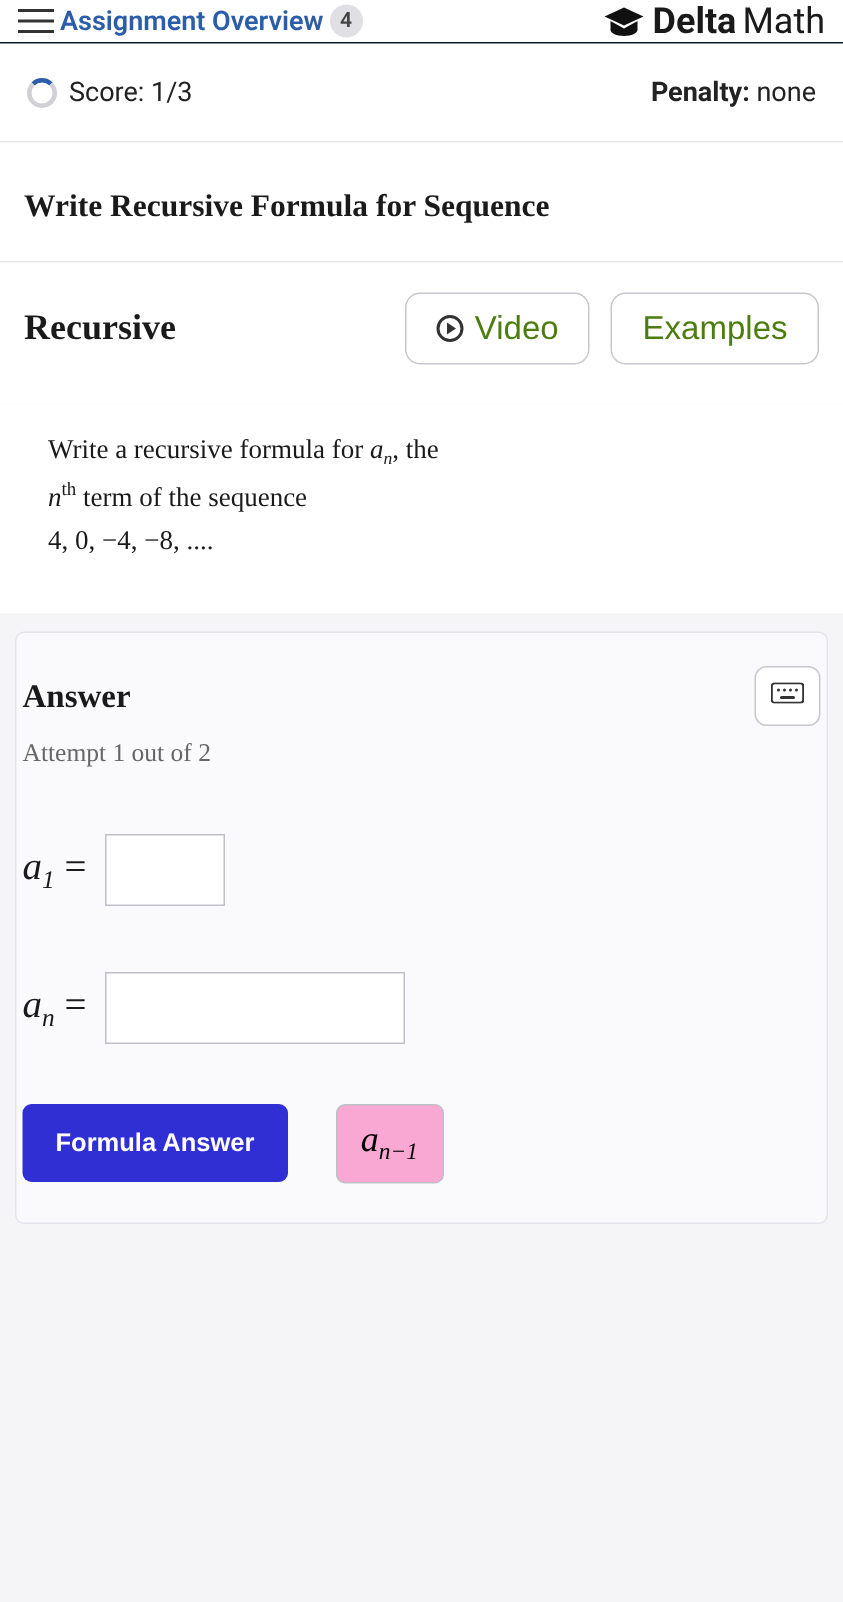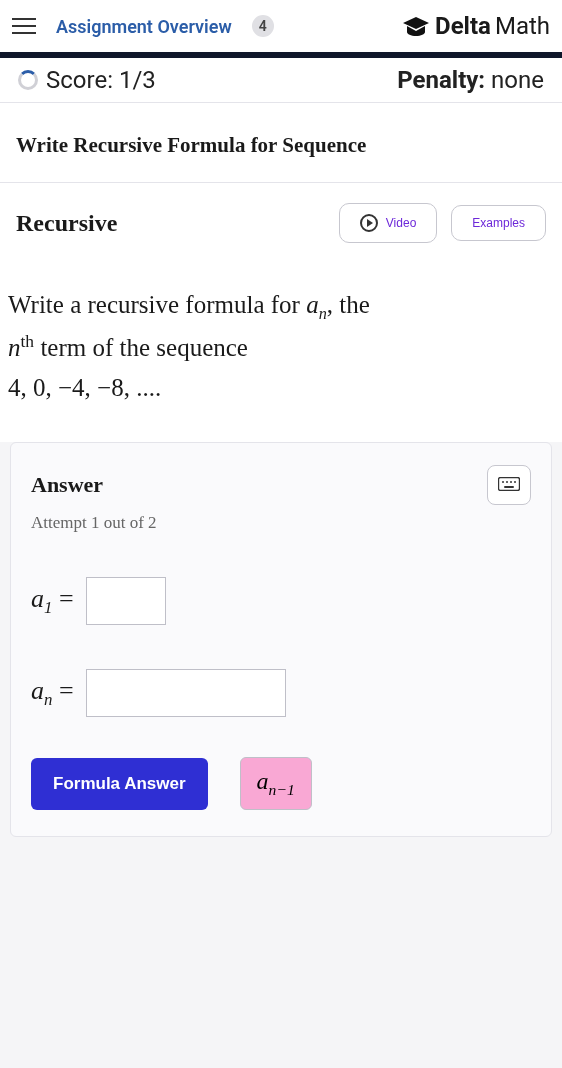--- a/index.html
+++ b/index.html
@@ -7,23 +7,23 @@
   font-family: -apple-system, BlinkMacSystemFont, "Segoe UI", Roboto, sans-serif;
   background: #f5f5f7;
   width: 562px;
   height: 1068px;
   overflow: hidden;
   color: #1a1a1a;
 }
 .header {
   display: flex;
   align-items: center;
-  padding: 12px 12px;
-  background: #fff;
-  gap: 20px;
+  padding: 0 12px;
+  background: #fff;
+  gap: 4px;
 }
 .hamburger {
   width: 24px;
   display: flex;
   flex-direction: column;
   gap: 5px;
 }
 .hamburger span {
   height: 2px;
   background: #333;
@@ -54,25 +54,25 @@
   gap: 4px;
   font-size: 24px;
   font-weight: 400;
 }
 .brand .bold { font-weight: 700; }
 .cap-icon svg { display: block; }
 .scorebar {
   display: flex;
   justify-content: space-between;
   align-items: center;
-  padding: 8px 18px;
-  background: #fff;
-  border-top: 6px solid #0f172a;
+  padding: 22px 18px;
+  background: #fff;
+  border-top: 1px solid #0f172a;
   border-bottom: 1px solid #e4e4ea;
-  font-size: 24px;
+  font-size: 18px;
   color: #222;
 }
 .scorebar .left {
   display: flex;
   align-items: center;
   gap: 8px;
 }
 .spinner {
   width: 20px;
   height: 20px;
@@ -100,59 +100,59 @@
   font-family: Georgia, 'Times New Roman', serif;
   font-weight: 700;
   font-size: 24px;
   margin-right: auto;
 }
 .pill-btn {
   border: 1px solid #c7c7cf;
   background: #fff;
   border-radius: 10px;
   padding: 10px 20px;
-  font-size: 12px;
+  font-size: 22px;
   display: flex;
   align-items: center;
   gap: 8px;
-  color: #6d28d9;
+  color: #4d7c0f;
 }
 .play-circ {
   width: 18px;
   height: 18px;
   border: 2px solid #333;
   border-radius: 50%;
   display: flex;
   align-items: center;
   justify-content: center;
 }
 .play-circ::after {
   content: "";
   width: 0; height: 0;
   border-left: 6px solid #333;
   border-top: 4px solid transparent;
   border-bottom: 4px solid transparent;
   margin-left: 2px;
 }
 .prompt {
   font-family: Georgia, 'Times New Roman', serif;
-  font-size: 25px;
+  font-size: 18px;
   line-height: 1.6;
-  padding: 16px 8px 34px;
+  padding: 16px 32px 34px;
   background: #fff;
 }
 .math-i { font-style: italic; }
 .sub { font-size: 0.65em; vertical-align: sub; font-style: italic; }
 .sup { font-size: 0.7em; vertical-align: super; }
 .answer-panel {
   background: #fafafc;
   border: 1px solid #e4e4ea;
   border-radius: 6px;
-  margin: 0 10px;
-  padding: 22px 20px 26px;
+  margin: 12px 10px;
+  padding: 22px 4px 26px;
 }
 .answer-head {
   display: flex;
   justify-content: space-between;
   align-items: center;
 }
 .answer-title {
   font-family: Georgia, 'Times New Roman', serif;
   font-weight: 700;
   font-size: 22px;

